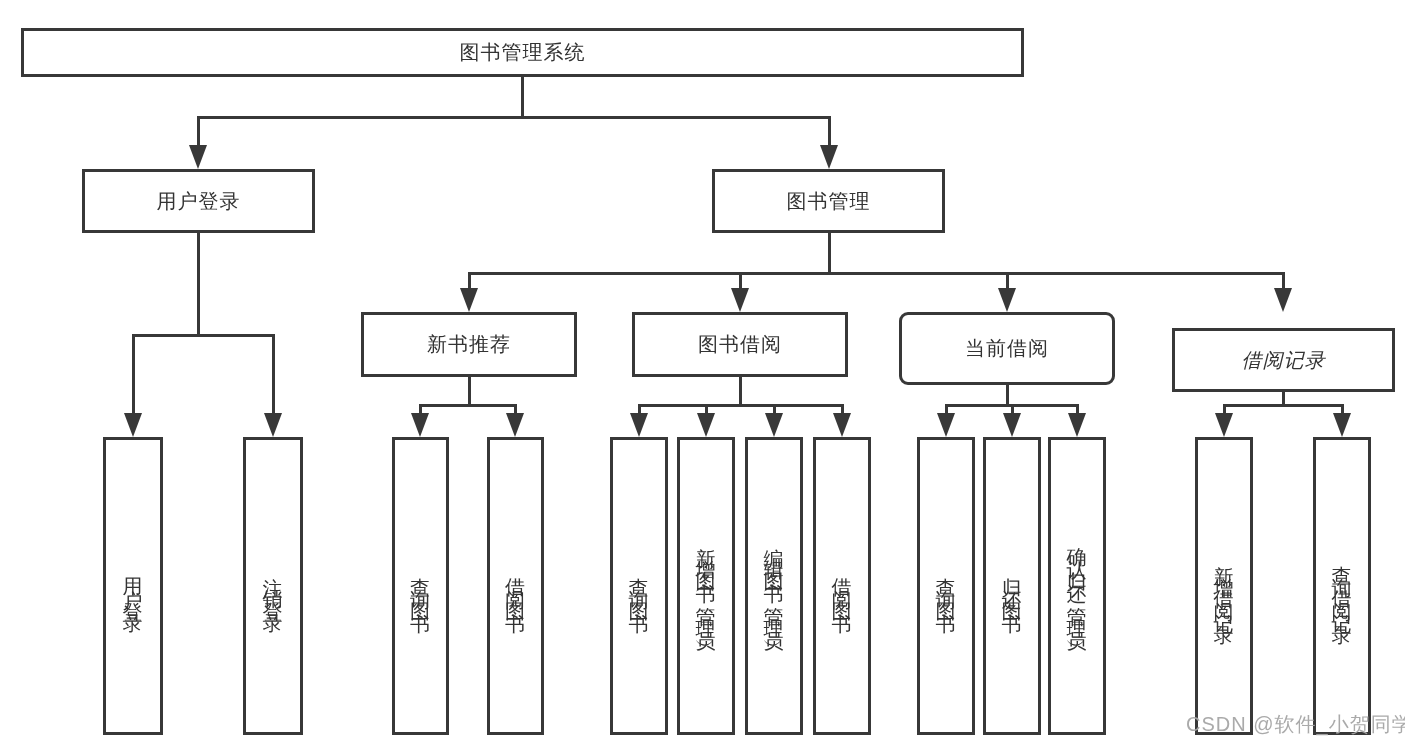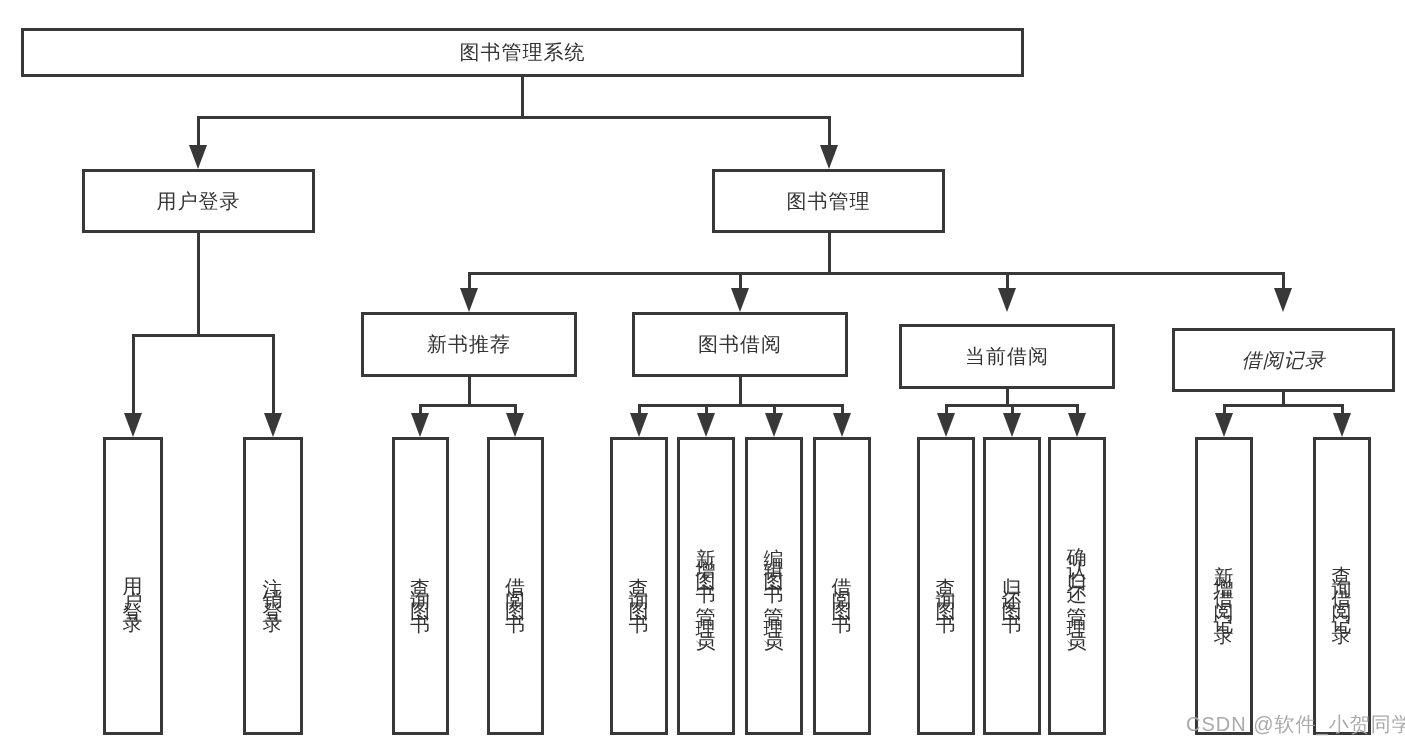--- a/index.html
+++ b/index.html
@@ -111,21 +111,21 @@
       <div class="arrowhead" style="left: 1333px; top: 413px; border-top-color: rgb(56, 56, 56);"></div>
     </div>
 
   <div class="node hbox" style="left:21px; top:13px; width:1003px; height:49px;margin-top:15px;">图书管理系统</div>
 
   <div class="node hbox" style="left:82px; top:169px; width:233px; height:64px;">用户登录</div>
   <div class="node hbox" style="left:361px; top:312px; width:216px; height:65px;">新书推荐</div>
 
   <div class="node hbox" style="left:712px; top:169px; width:233px; height:64px;">图书管理</div>
   <div class="node hbox" style="left:632px; top:312px; width:216px; height:65px;">图书借阅</div>
-  <div class="node hbox" style="left:899px; top:324px; width:216px; height:65px;">当前借阅</div>
+  <div class="node hbox" style="left:899px; top:312px; width:216px; height:73px;border-radius:9px;">当前借阅</div>
   <div class="node hbox" style="left:1172px; top:328px; width:223px; height:64px;font-style:italic;">借阅记录</div>
 
   <div class="node vbox" style="left:103px; top:437px; width:60px; height:298px;">
     <span class="vtext">用户登录</span>
   </div>
   <div class="node vbox" style="left:243px; top:437px; width:60px; height:298px;">
     <span class="vtext">注销登录</span>
   </div>
 
   <div class="node vbox" style="left:392px; top:437px; width:57px; height:298px;">

